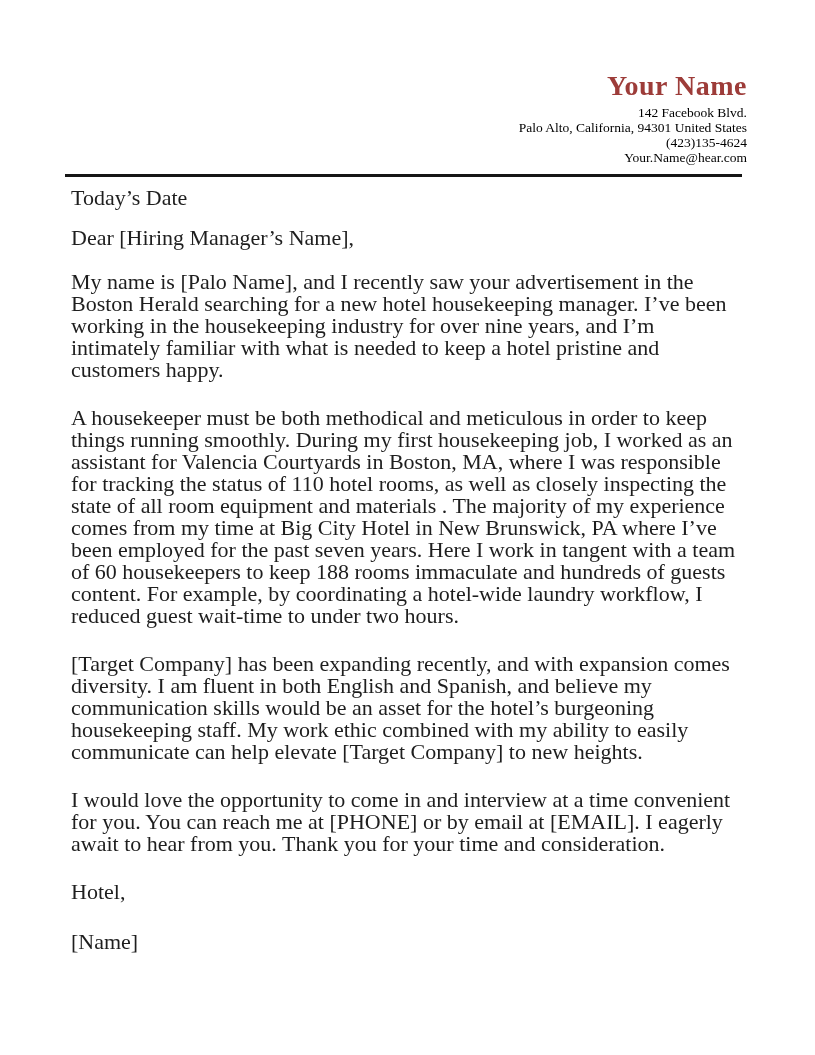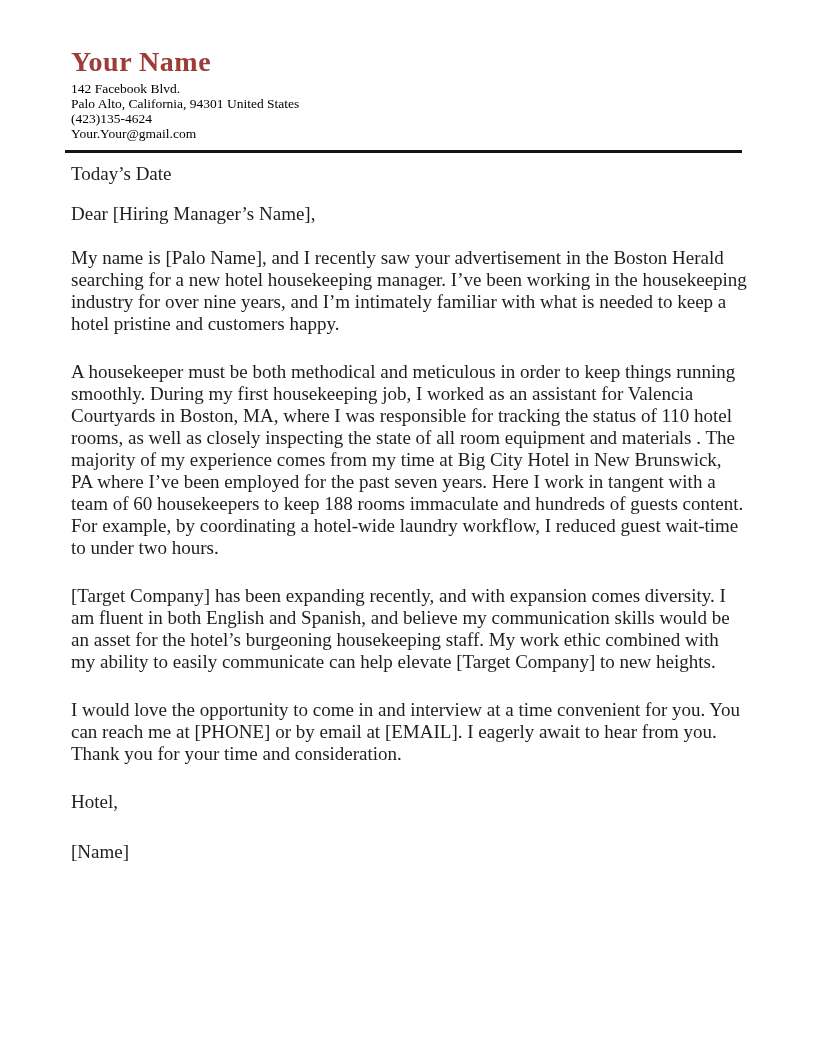--- a/index.html
+++ b/index.html
@@ -13,21 +13,22 @@
     height: 1055px;
     margin: 0 auto;
     background: #ffffff;
     box-sizing: border-box;
     padding: 46px 68px 0 71px;
     font-family: "Liberation Serif", "DejaVu Serif", serif;
     color: #1e1e1e;
     overflow: hidden;
   }
   .letter-header {
-    text-align: left;
+    text-align: right;
+    margin-top: 24px;
   }
   .author-name {
     margin: 0 0 3px 0;
     font-size: 28px;
     line-height: 32px;
     font-weight: bold;
     color: #9d3c39; 
     letter-spacing: 0.5px;
   }
   .contact-block {
@@ -36,21 +37,21 @@
     color: #000000;
   }
   .header-divider {
     border: none;
     border-top: 3px solid #151515;
     margin: 9px 0 0 -6px;
     width: 677px;
   }
   .letter-body {
     width: 676px;
-    font-size: 19px;
+    font-size: 22px;
     line-height: 22px;
   }
   .info-block {
     margin-top: 9px;
     line-height: 24px;
   }
   .address-block {
     margin-top: 13px;
     line-height: 18px;
   }
@@ -74,21 +75,21 @@
 <body>
 
 <div class="page">
 
   <header class="letter-header">
     <h1 class="author-name" style="color: rgb(157, 60, 57);">Your Name</h1>
     <div class="contact-block">
       <div>142 Facebook Blvd.</div>
       <div>Palo Alto, California, 94301 United States</div>
       <div>(423)135-4624</div>
-      <div>Your.Your@gmail.com</div>
+      <div>Your.Name@hear.com</div>
     </div>
   </header>
 
   <hr class="header-divider">
 
   <main class="letter-body">
 
     <div class="info-block">
       <div>Today’s Date</div>
     </div>

